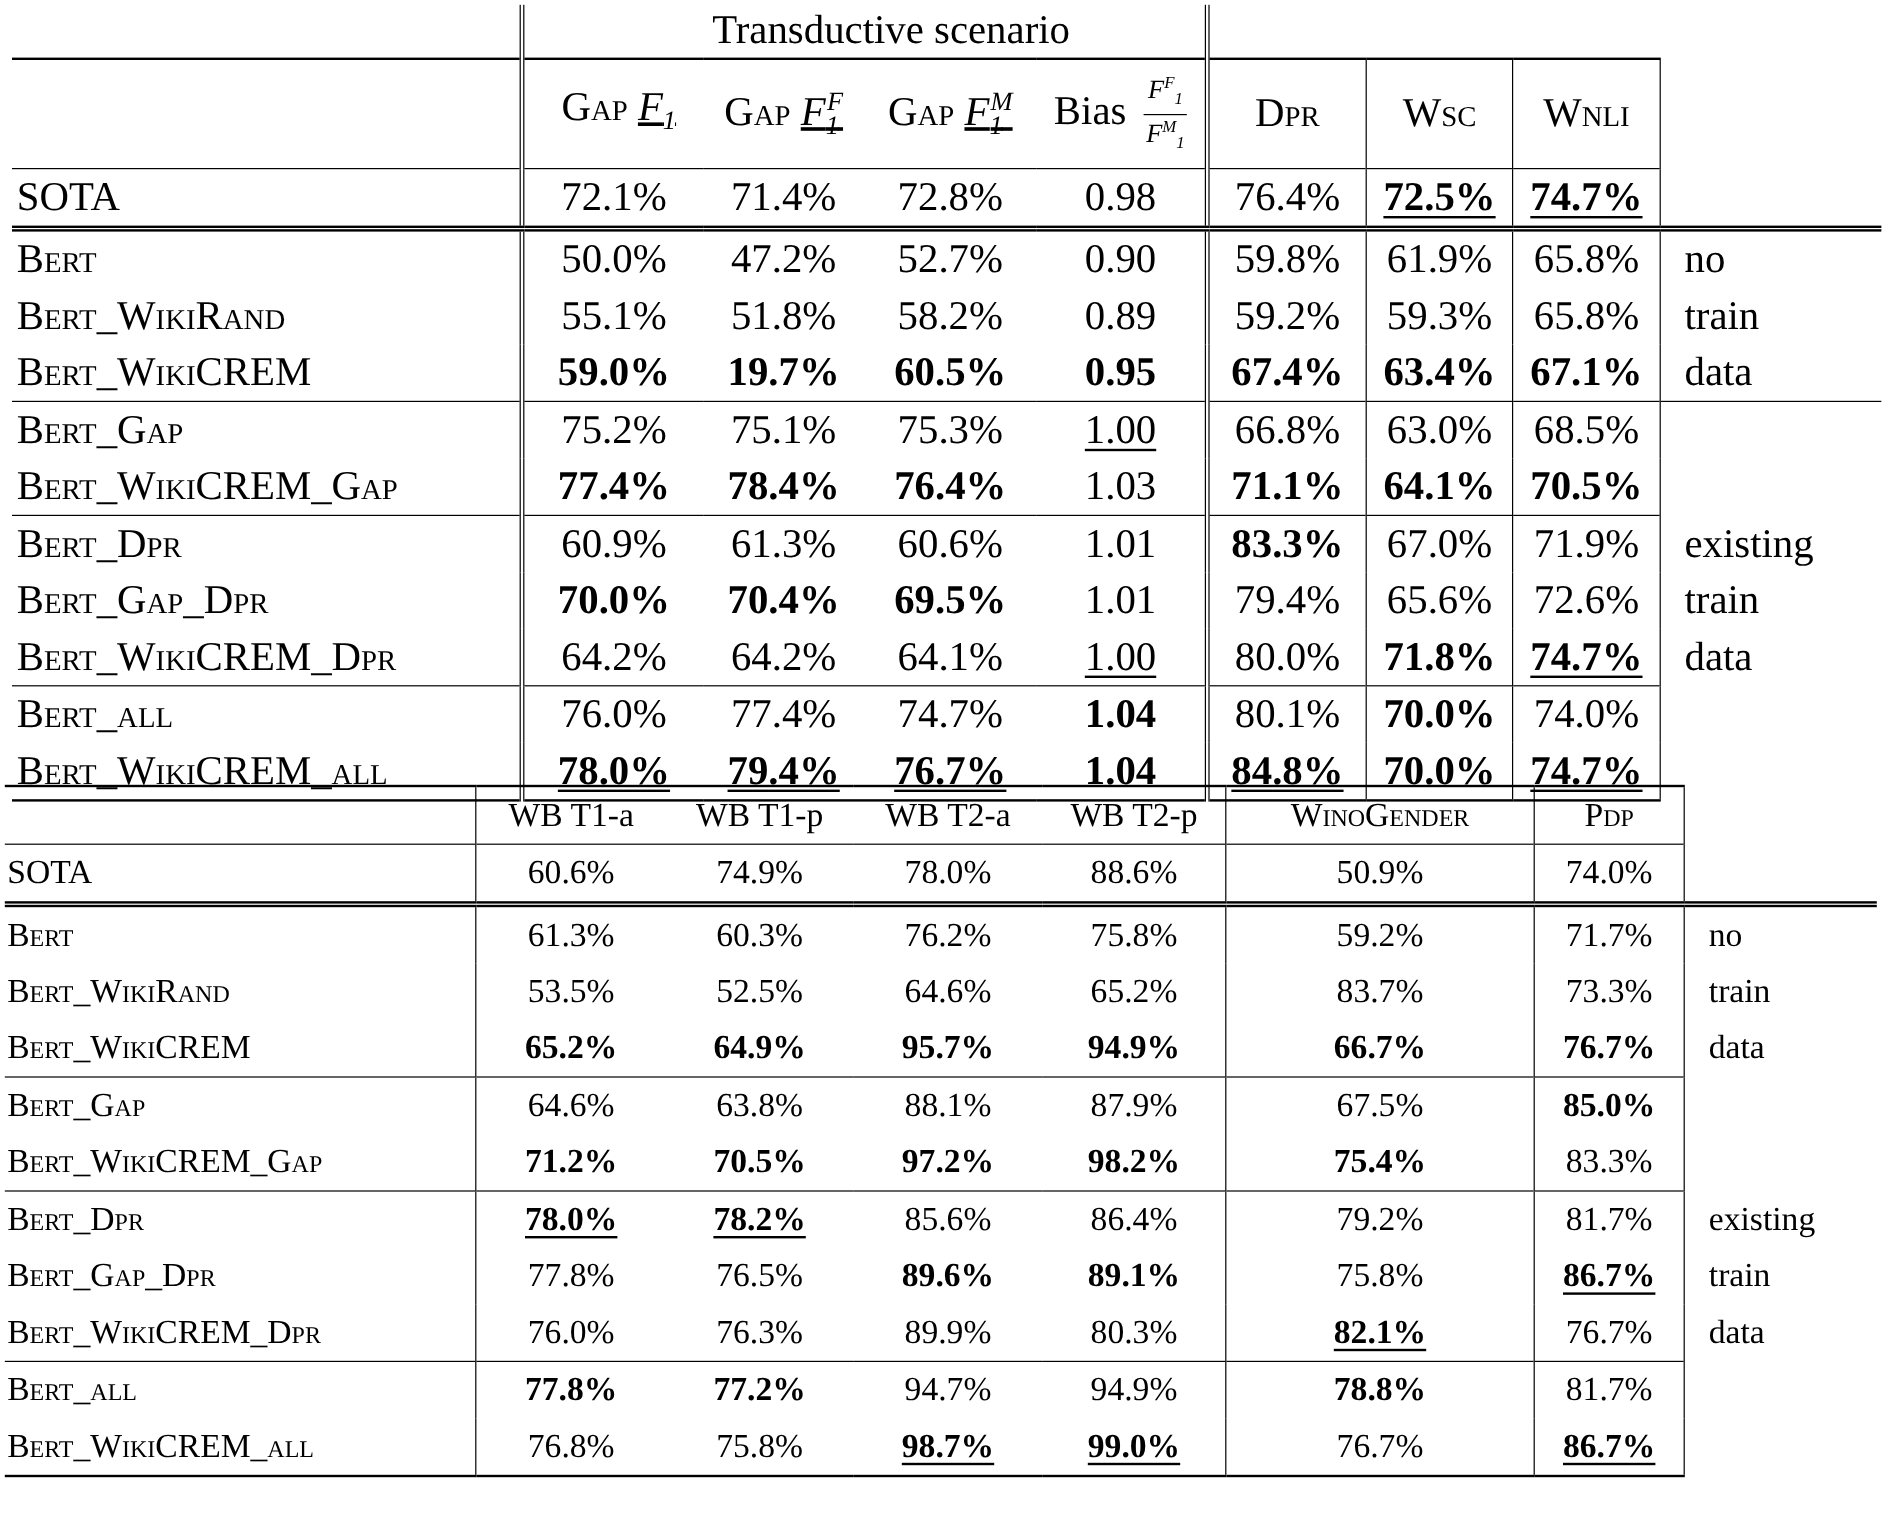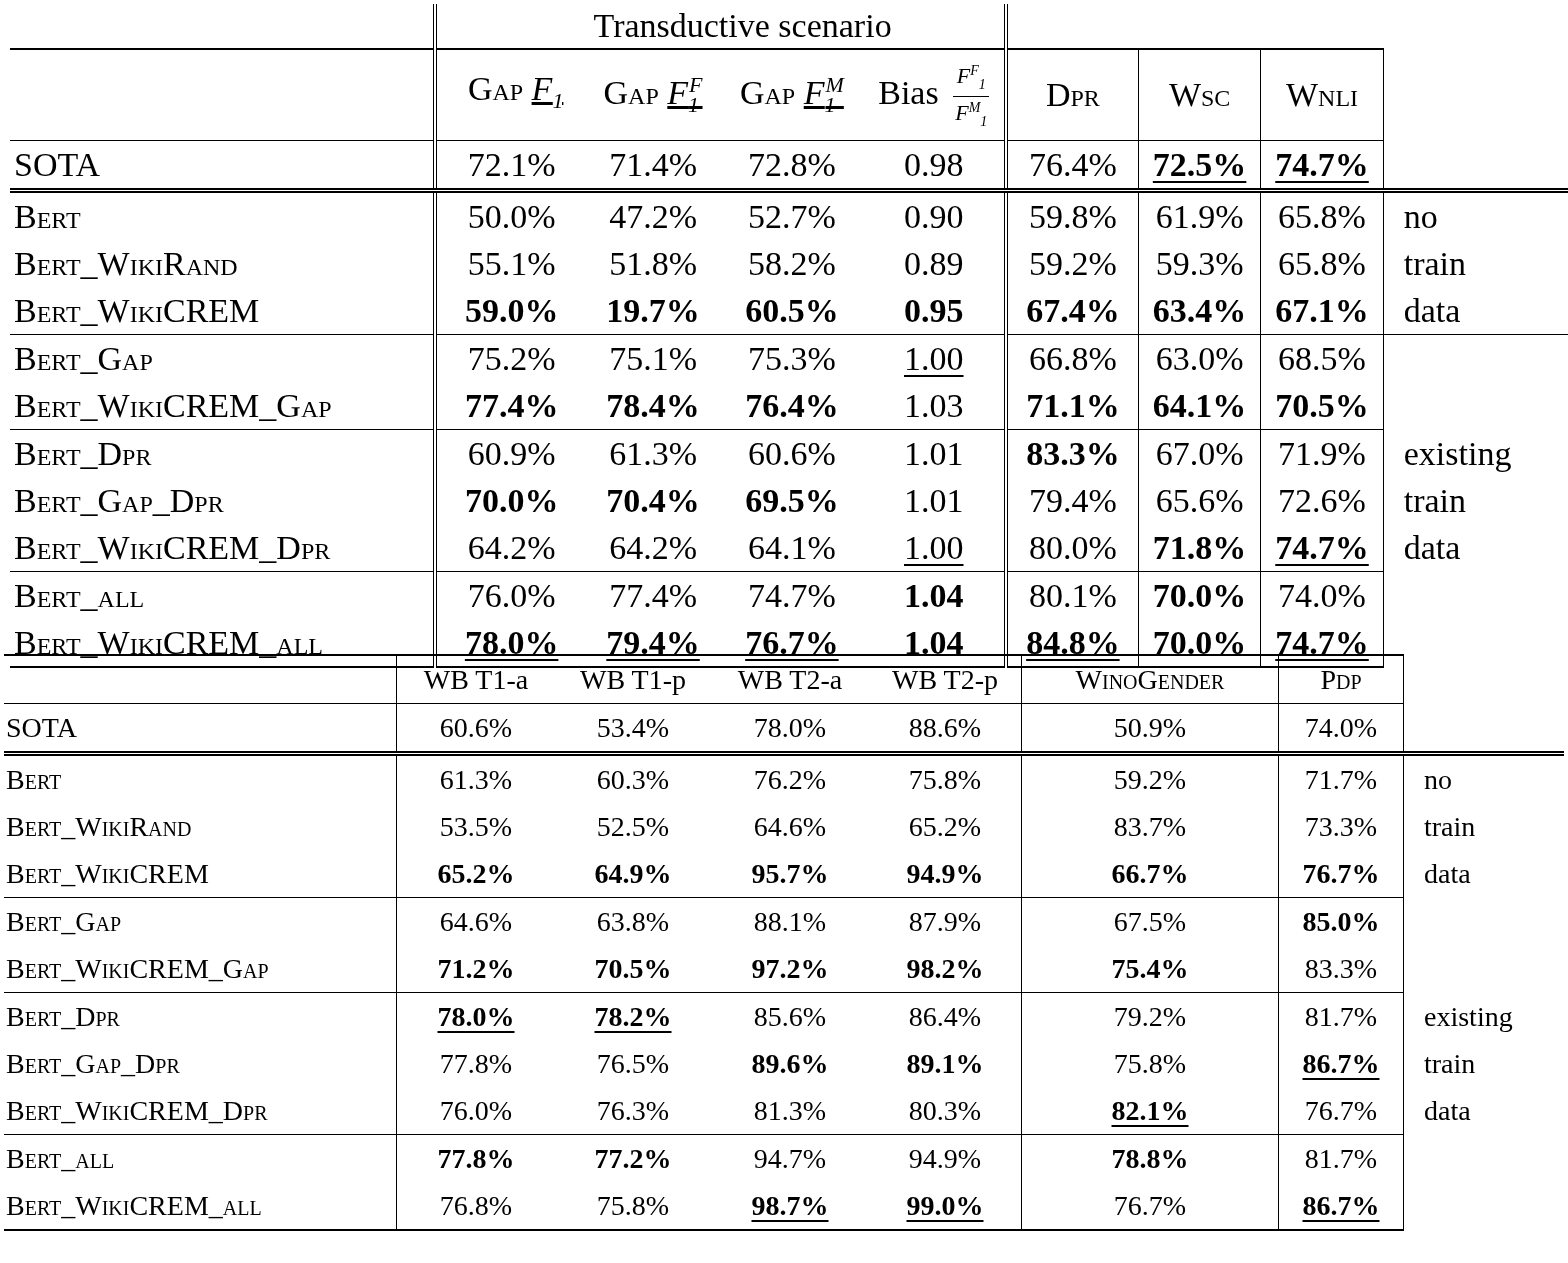--- a/index.html
+++ b/index.html
@@ -224,21 +224,21 @@
     <td class="num w2">WB T1-p</td>
     <td class="num w3">WB T2-a</td>
     <td class="num w4 vr">WB T2-p</td>
     <td class="num wg vr sc">WinoGender</td>
     <td class="num pdp vr sc">Pdp</td>
     <td class="notec" style="border-top:none;"></td>
   </tr>
   <tr class="single">
     <td class="name vr">SOTA</td>
     <td class="num"><span class="">60.6%</span></td>
-    <td class="num"><span class="">53.4%</span></td>
+    <td class="num"><span class="">74.9%</span></td>
     <td class="num"><span class="">78.0%</span></td>
     <td class="num vr"><span class="">88.6%</span></td>
     <td class="num vr"><span class="">50.9%</span></td>
     <td class="num vr"><span class="">74.0%</span></td>
     <td class="notec" style="border-top:none;"></td>
   </tr>
   </tbody>
     <tbody id="t2-body">
       <tr class="dbl">
         <td class="name sc vr">Bert</td>
@@ -307,21 +307,21 @@
         <td class="num "><span class="b">89.6%</span></td>
         <td class="num vr"><span class="b">89.1%</span></td>
         <td class="num vr"><span class="">75.8%</span></td>
         <td class="num vr"><span class="b u">86.7%</span></td>
         <td class="note notec" style="border-top: none; border-bottom: none;">train</td>
       </tr>
       <tr>
         <td class="name sc vr">Bert_WikiCREM_Dpr</td>
         <td class="num "><span class="">76.0%</span></td>
         <td class="num "><span class="">76.3%</span></td>
-        <td class="num "><span class="">81.3%</span></td>
+        <td class="num "><span class="">89.9%</span></td>
         <td class="num vr"><span class="">80.3%</span></td>
         <td class="num vr"><span class="b u">82.1%</span></td>
         <td class="num vr"><span class="">76.7%</span></td>
         <td class="note notec" style="border-top: none; border-bottom: none;">data</td>
       </tr>
       <tr class="single">
         <td class="name sc vr">Bert_all</td>
         <td class="num "><span class="b">77.8%</span></td>
         <td class="num "><span class="b">77.2%</span></td>
         <td class="num "><span class="">94.7%</span></td>

